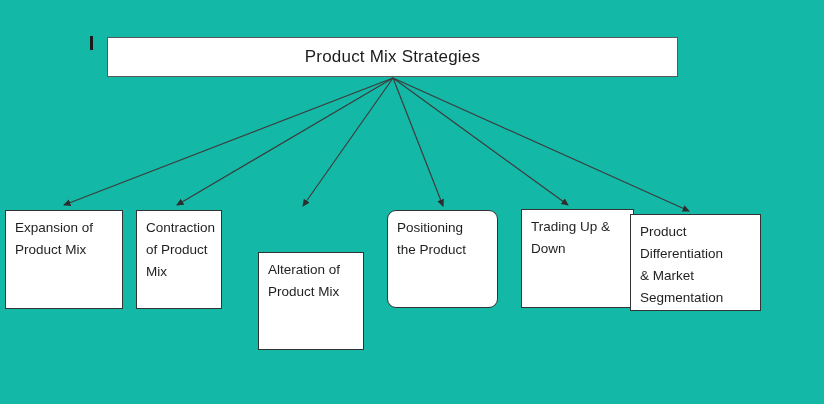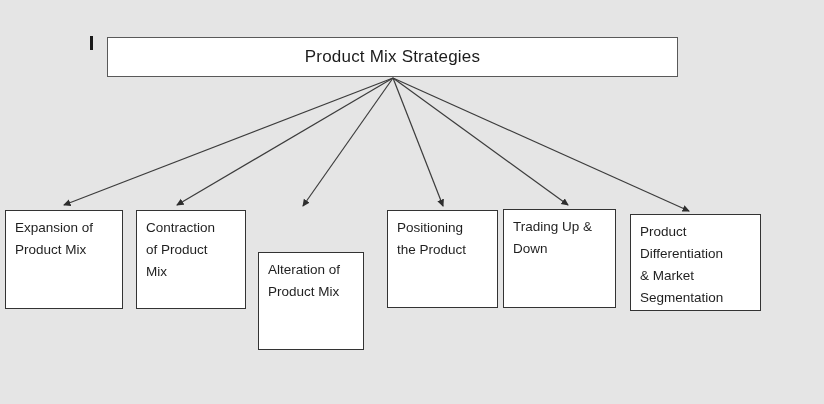--- a/index.html
+++ b/index.html
@@ -4,21 +4,21 @@
 <style>
   html, body {
     margin: 0;
     padding: 0;
     background: #ffffff;
   }
   .canvas {
     position: relative;
     width: 824px;
     height: 404px;
-    background: #e5e5e5;
+    background: #14b8a6;
     font-family: "Liberation Sans", sans-serif;
     overflow: hidden;
   }
   .title-box {
     position: absolute;
     left: 107px;
     top: 37px;
     width: 569px;
     height: 38px;
     border: 1px solid #595959;
@@ -56,24 +56,24 @@
     box-sizing: border-box;
     padding: 6px 8px 2px 9px;
   }
   .strategy-label {
     font-size: 13.5px;
     line-height: 22px;
     color: #1f1f1f;
     white-space: pre-line;
   }
   .box-1 { left: 5px;   top: 210px; width: 118px; height: 99px; }
-  .box-2 { left: 136px; top: 210px; width: 110px; height: 99px; }
+  .box-2 { left: 136px; top: 210px; width: 86px; height: 99px; }
   .box-3 { left: 258px; top: 210px; width: 106px; height: 98px; margin-top: 42px; }
-  .box-4 { left: 387px; top: 210px; width: 111px; height: 98px; }
-  .box-5 { left: 503px; top: 209px; width: 113px; height: 99px; }
+  .box-4 { left: 387px; top: 210px; width: 111px; height: 98px; border-radius: 9px; }
+  .box-5 { left: 521px; top: 209px; width: 113px; height: 99px; }
   .box-6 { left: 630px; top: 214px; width: 131px; height: 97px; }
 </style>
 </head>
 <body>
 
 <div class="canvas">
 
   <div class="cursor-mark"></div>
 
   <div class="title-box">

